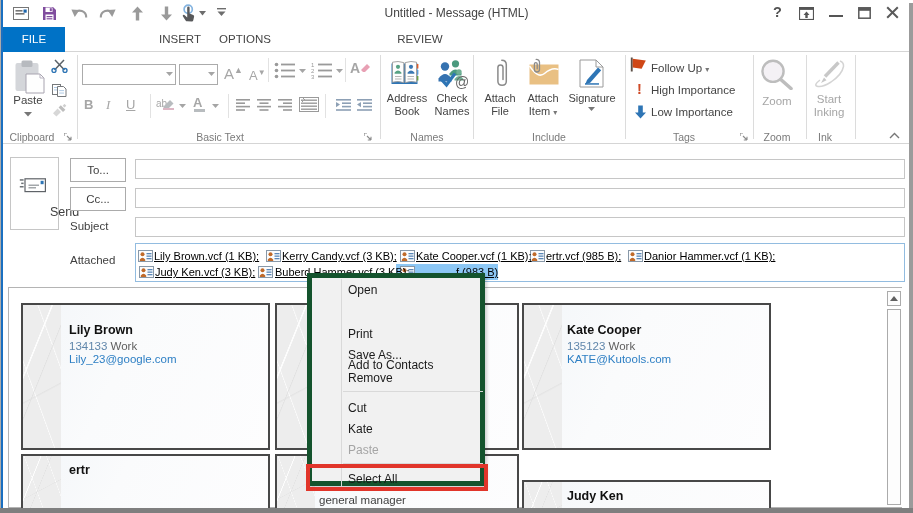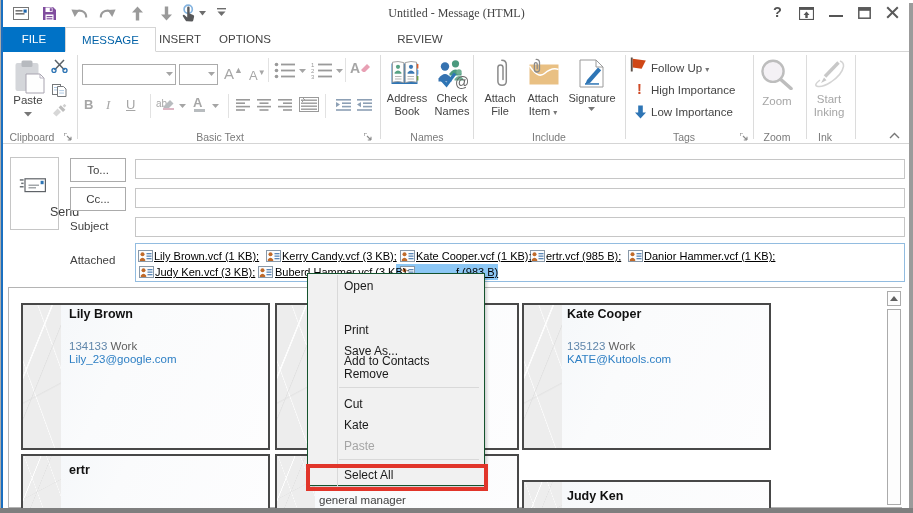--- a/index.html
+++ b/index.html
@@ -12,21 +12,21 @@
 .fieldbtn { width:56px; height:24px; border:1px solid #ababab; background:#fff; font-size:11.5px; color:#3f3f3f; text-align:center; line-height:23px; }
 .att { font-size:11px; color:#000; text-decoration:underline; white-space:nowrap; }
 .aticon { position:absolute; width:15px; height:12px; }
 .card { position:absolute; border:2px solid #484848; background:linear-gradient(115deg,#f3f6f9 0%,#fafbfc 40%,#fdfdfe 100%); }
 .strip { position:absolute; left:0; top:0; width:38px; height:143px; background:#ededed;
   background-image:
     linear-gradient(112deg, transparent 29.5%, rgba(255,255,255,.9) 30%, rgba(255,255,255,.9) 31.2%, transparent 31.8%, transparent 47.5%, rgba(222,222,222,.85) 48%, transparent 49.2%),
     linear-gradient(70deg, transparent 34.5%, rgba(255,255,255,.85) 35%, transparent 36.2%, transparent 73.5%, rgba(255,255,255,.8) 74%, transparent 75.4%),
     linear-gradient(152deg, transparent 59.5%, rgba(221,221,221,.55) 60%, transparent 61.2%);
 }
-.cname { position:absolute; left:46px; top:2px; font-size:12.5px; font-weight:bold; color:#111; }
+.cname { position:absolute; left:46px; top:18px; font-size:12.5px; font-weight:bold; color:#111; }
 .cline { position:absolute; left:46px; font-size:11.5px; }
 .cnum { color:#5f86ab; }
 .cgray { color:#5e5e5e; }
 .cblue { color:#2d7fc4; }
 .mitem { position:absolute; left:36px; font-size:12px; color:#1a1a1a; white-space:nowrap; }
 </style></head><body>
 <svg width="0" height="0" style="position:absolute;">
   <defs>
     <g id="card">
       <rect x="0.5" y="0.5" width="14" height="11" fill="#fbfcfd" stroke="#8898a8"></rect>
@@ -80,40 +80,39 @@
       <path d="M7.2 3.6 a1.2 1.2 0 0 1 2.4 0 L9.6 9.5 l3.6 1.5 a1.6 1.6 0 0 1 0.9 1.8 l-0.8 3.4 a1.5 1.5 0 0 1-1.5 1.2 l-4.6-0.1 a2 2 0 0 1-1.6-0.9 L3 12.6 a1.1 1.1 0 0 1 1.7-1.4 l2.5 2.2 z" fill="#58595b"></path>
     </svg>
     <svg class="abs" style="left:199px;top:11px;" width="7" height="5" viewBox="0 0 7 5">
         <path d="M0 0 h7 l-3.5 4.5 z" fill="#6d6d6d"></path>
       </svg>
 
     <svg class="abs" style="left:217px;top:8px;" width="9" height="9" viewBox="0 0 9 9">
       <rect x="0" y="0" width="9" height="1.4" fill="#6d6d6d"></rect>
       <path d="M0.5 3.5 h8 l-4 4.5 z" fill="#6d6d6d"></path>
     </svg>
-    <div class="abs" style="left:0px;top:6px;width:913px;text-align:center;font-size:12px;color:#444;font-family:Liberation Serif, serif;">Untitled - Message (HTML)</div>
+    <div class="abs" style="left:0px;top:6px;width:913px;text-align:center;font-size:12px;color:#444;">Untitled - Message (HTML)</div>
 
     <div class="abs" style="left:773px;top:4px;font-size:14.5px;font-weight:bold;color:#525252;">?</div>
     <svg class="abs" style="left:799px;top:7px;" width="15" height="13" viewBox="0 0 15 13">
       <rect x="0.5" y="0.5" width="14" height="12" fill="none" stroke="#555" stroke-width="1.2"></rect>
       <rect x="0.5" y="0.5" width="14" height="2.4" fill="#555"></rect>
       <path d="M7.5 4.5 L10.5 8 H8.7 V11 H6.3 V8 H4.5 Z" fill="#555"></path>
     </svg>
     <div class="abs" style="left:829px;top:0px;width:14px;height:17px;border-bottom:2px solid #555;"></div>
     <svg class="abs" style="left:858px;top:7px;" width="13" height="12" viewBox="0 0 13 12">
         <rect x="0.8" y="0.8" width="11.4" height="10.4" fill="none" stroke="#5a5a5a" stroke-width="1.5"></rect>
         <rect x="0.8" y="0.8" width="11.4" height="3" fill="#5a5a5a"></rect>
       </svg>
     <svg class="abs" style="left:886px;top:6px;" width="13" height="13" viewBox="0 0 13 13">
         <path d="M1.2 1.2 L11.8 11.8 M11.8 1.2 L1.2 11.8" stroke="#5a5a5a" stroke-width="2"></path>
       </svg>
   </div>
   <div id="tabrow" class="abs" style="left:0;top:27px;width:913px;height:25px;background:#fff;border-bottom:1px solid #d5d5d5;">
     <div class="abs" style="left:3px;top:0;width:62px;height:25px;background:#0072c6;color:#fff;font-size:11.5px;text-align:center;line-height:25px;">FILE</div>
-    <div class="abs" style="left:65px;top:0;width:91px;height:25px;background:#fff;border:1px solid #d5d5d5;border-bottom:1px solid #fff;color:#0563a7;font-size:11.5px;text-align:center;line-height:24px;">MESSAGE</div>
     <div class="abs tab" style="left:150px;top:0;width:60px;">INSERT</div>
     <div class="abs tab" style="left:210px;top:0;width:70px;">OPTIONS</div>
     <div class="abs tab" style="left:386px;top:0;width:68px;">REVIEW</div>
   </div>
   <div id="ribbon" class="abs" style="left:0;top:52px;width:913px;height:92px;background:#fff;"></div>
   <div class="abs" style="left:0;top:143px;width:913px;height:1px;background:#d5d5d5;"></div>
   <div class="gsep" style="left:77px;"></div>
   <div class="gsep" style="left:380px;"></div>
   <div class="gsep" style="left:473px;"></div>
   <div class="gsep" style="left:625px;"></div>
@@ -455,21 +454,21 @@
     <div class="cname" style="left:43px;top:6.5px;">Judy Ken</div>
     <div class="cline cblue" style="top:34px;left:43px;">Judy88@google.com</div>
   </div>
 
   <div class="abs" style="left:886px;top:288px;width:16px;height:219px;background:#fff;"></div>
   <div class="abs" style="left:887px;top:291px;width:14px;height:15px;border:1px solid #ababab;background:#fdfdfd;"></div>
   <svg class="abs" style="left:890px;top:296px;" width="8" height="5" viewBox="0 0 8 5">
       <path d="M4 0 L8 5 H0 Z" fill="#606060"></path>
     </svg>
   <div class="abs" style="left:887px;top:309px;width:14px;height:196px;border:1px solid #ababab;background:#fdfdfd;"></div>
-  <div id="menu" class="abs" style="left:307px;top:273px;width:178px;height:213px;background:#f1f1f1;border:1px solid #14532d;box-shadow:2px 2px 3px rgba(0,0,0,0.18);">
+  <div id="menu" class="abs" style="left:307px;top:273px;width:178px;height:213px;background:#f1f1f1;border:5px solid #14532d;box-shadow:2px 2px 3px rgba(0,0,0,0.18);">
     <div class="abs" style="left:29px;top:1px;width:1px;height:212px;background:#d9d9d9;"></div>
     <div class="mitem" style="top:5px;">Open</div>
     <div class="mitem" style="top:32px;margin-top:48px;">Add to Contacts</div>
     <div class="mitem" style="top:48.5px;">Print</div>
     <div class="mitem" style="top:69.5px;">Save As...</div>
     <div class="mitem" style="top:92.5px;">Remove</div>
     <div class="abs" style="left:31px;top:113px;width:140px;height:1px;background:#d9d9d9;"></div>
     <div class="mitem" style="top:122.5px;text-align:right;">Cut</div>
     <div class="mitem" style="top:144px;">Kate</div>
     <div class="mitem" style="top:164.5px;color:#a5a5a5;">Paste</div>

